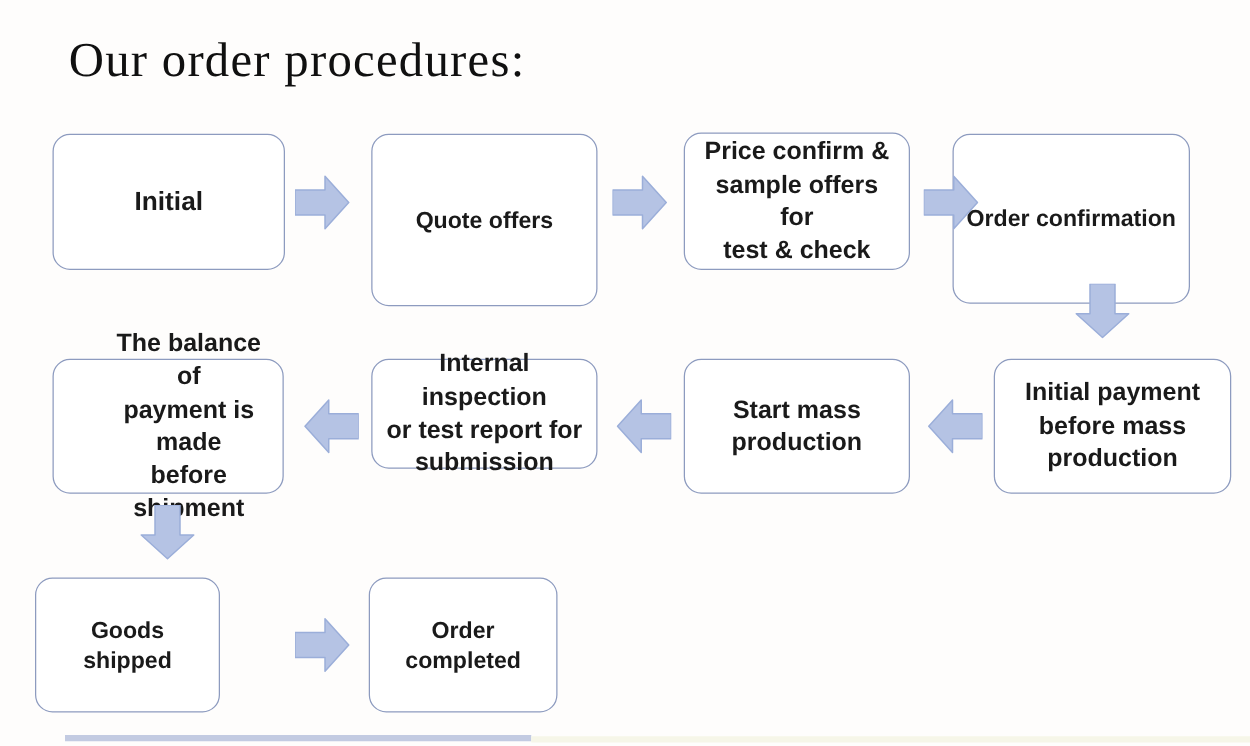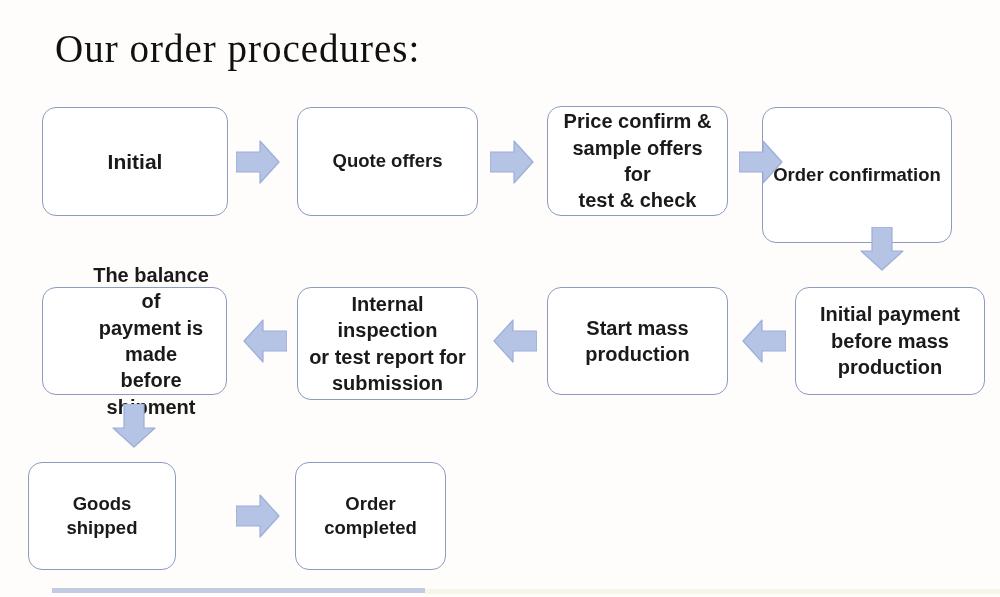--- a/index.html
+++ b/index.html
@@ -56,21 +56,21 @@
   .bar.cream{background:var(--bottom-bar-cream);}
 </style>
 </head>
 <body>
 
 <div class="canvas">
 
   <div class="title">Our order procedures:</div>
 
   <div class="node xl" style="left:42px;top:107px;width:186px;height:109px;">Initial</div>
-  <div class="node single" style="left:297px;top:107px;width:181px;height:109px;">Quote offers</div>
+  <div class="node single" style="left:297px;top:107px;width:181px;height:138px;">Quote offers</div>
   <div class="node" style="left:547px;top:106px;width:181px;height:110px;">Price confirm &amp;
 sample offers for
 test &amp; check</div>
   <div class="node single" style="left:762px;top:107px;width:190px;height:136px;">Order confirmation</div>
 
   <div class="arrow" style="left:236px;top:139px;">
     <svg width="44" height="46" viewBox="0 0 44 46">
         <polygon points="0,13 24,13 24,2 43,23 24,44 24,33 0,33"></polygon>
       </svg>
   </div>
@@ -89,21 +89,21 @@
     <svg width="46" height="44" viewBox="0 0 46 44">
         <polygon points="13,0 33,0 33,24 44,24 23,43 2,24 13,24"></polygon>
       </svg>
   </div>
 
   <div class="node" style="left:795px;top:287px;width:190px;height:108px;">Initial payment
 before mass
 production</div>
   <div class="node" style="left:547px;top:287px;width:181px;height:108px;">Start mass
 production</div>
-  <div class="node" style="left:297px;top:287px;width:181px;height:113px;">Internal inspection
+  <div class="node" style="left:297px;top:287px;width:181px;height:88px;">Internal inspection
 or test report for
 submission</div>
   <div class="node" style="left:42px;top:287px;width:185px;height:108px;padding-left:43px;">The balance of
 payment is made
 before shipment</div>
 
   <div class="arrow" style="left:742px;top:318px;">
     <svg width="44" height="46" viewBox="0 0 44 46">
         <polygon points="44,13 20,13 20,2 1,23 20,44 20,33 44,33"></polygon>
       </svg>

